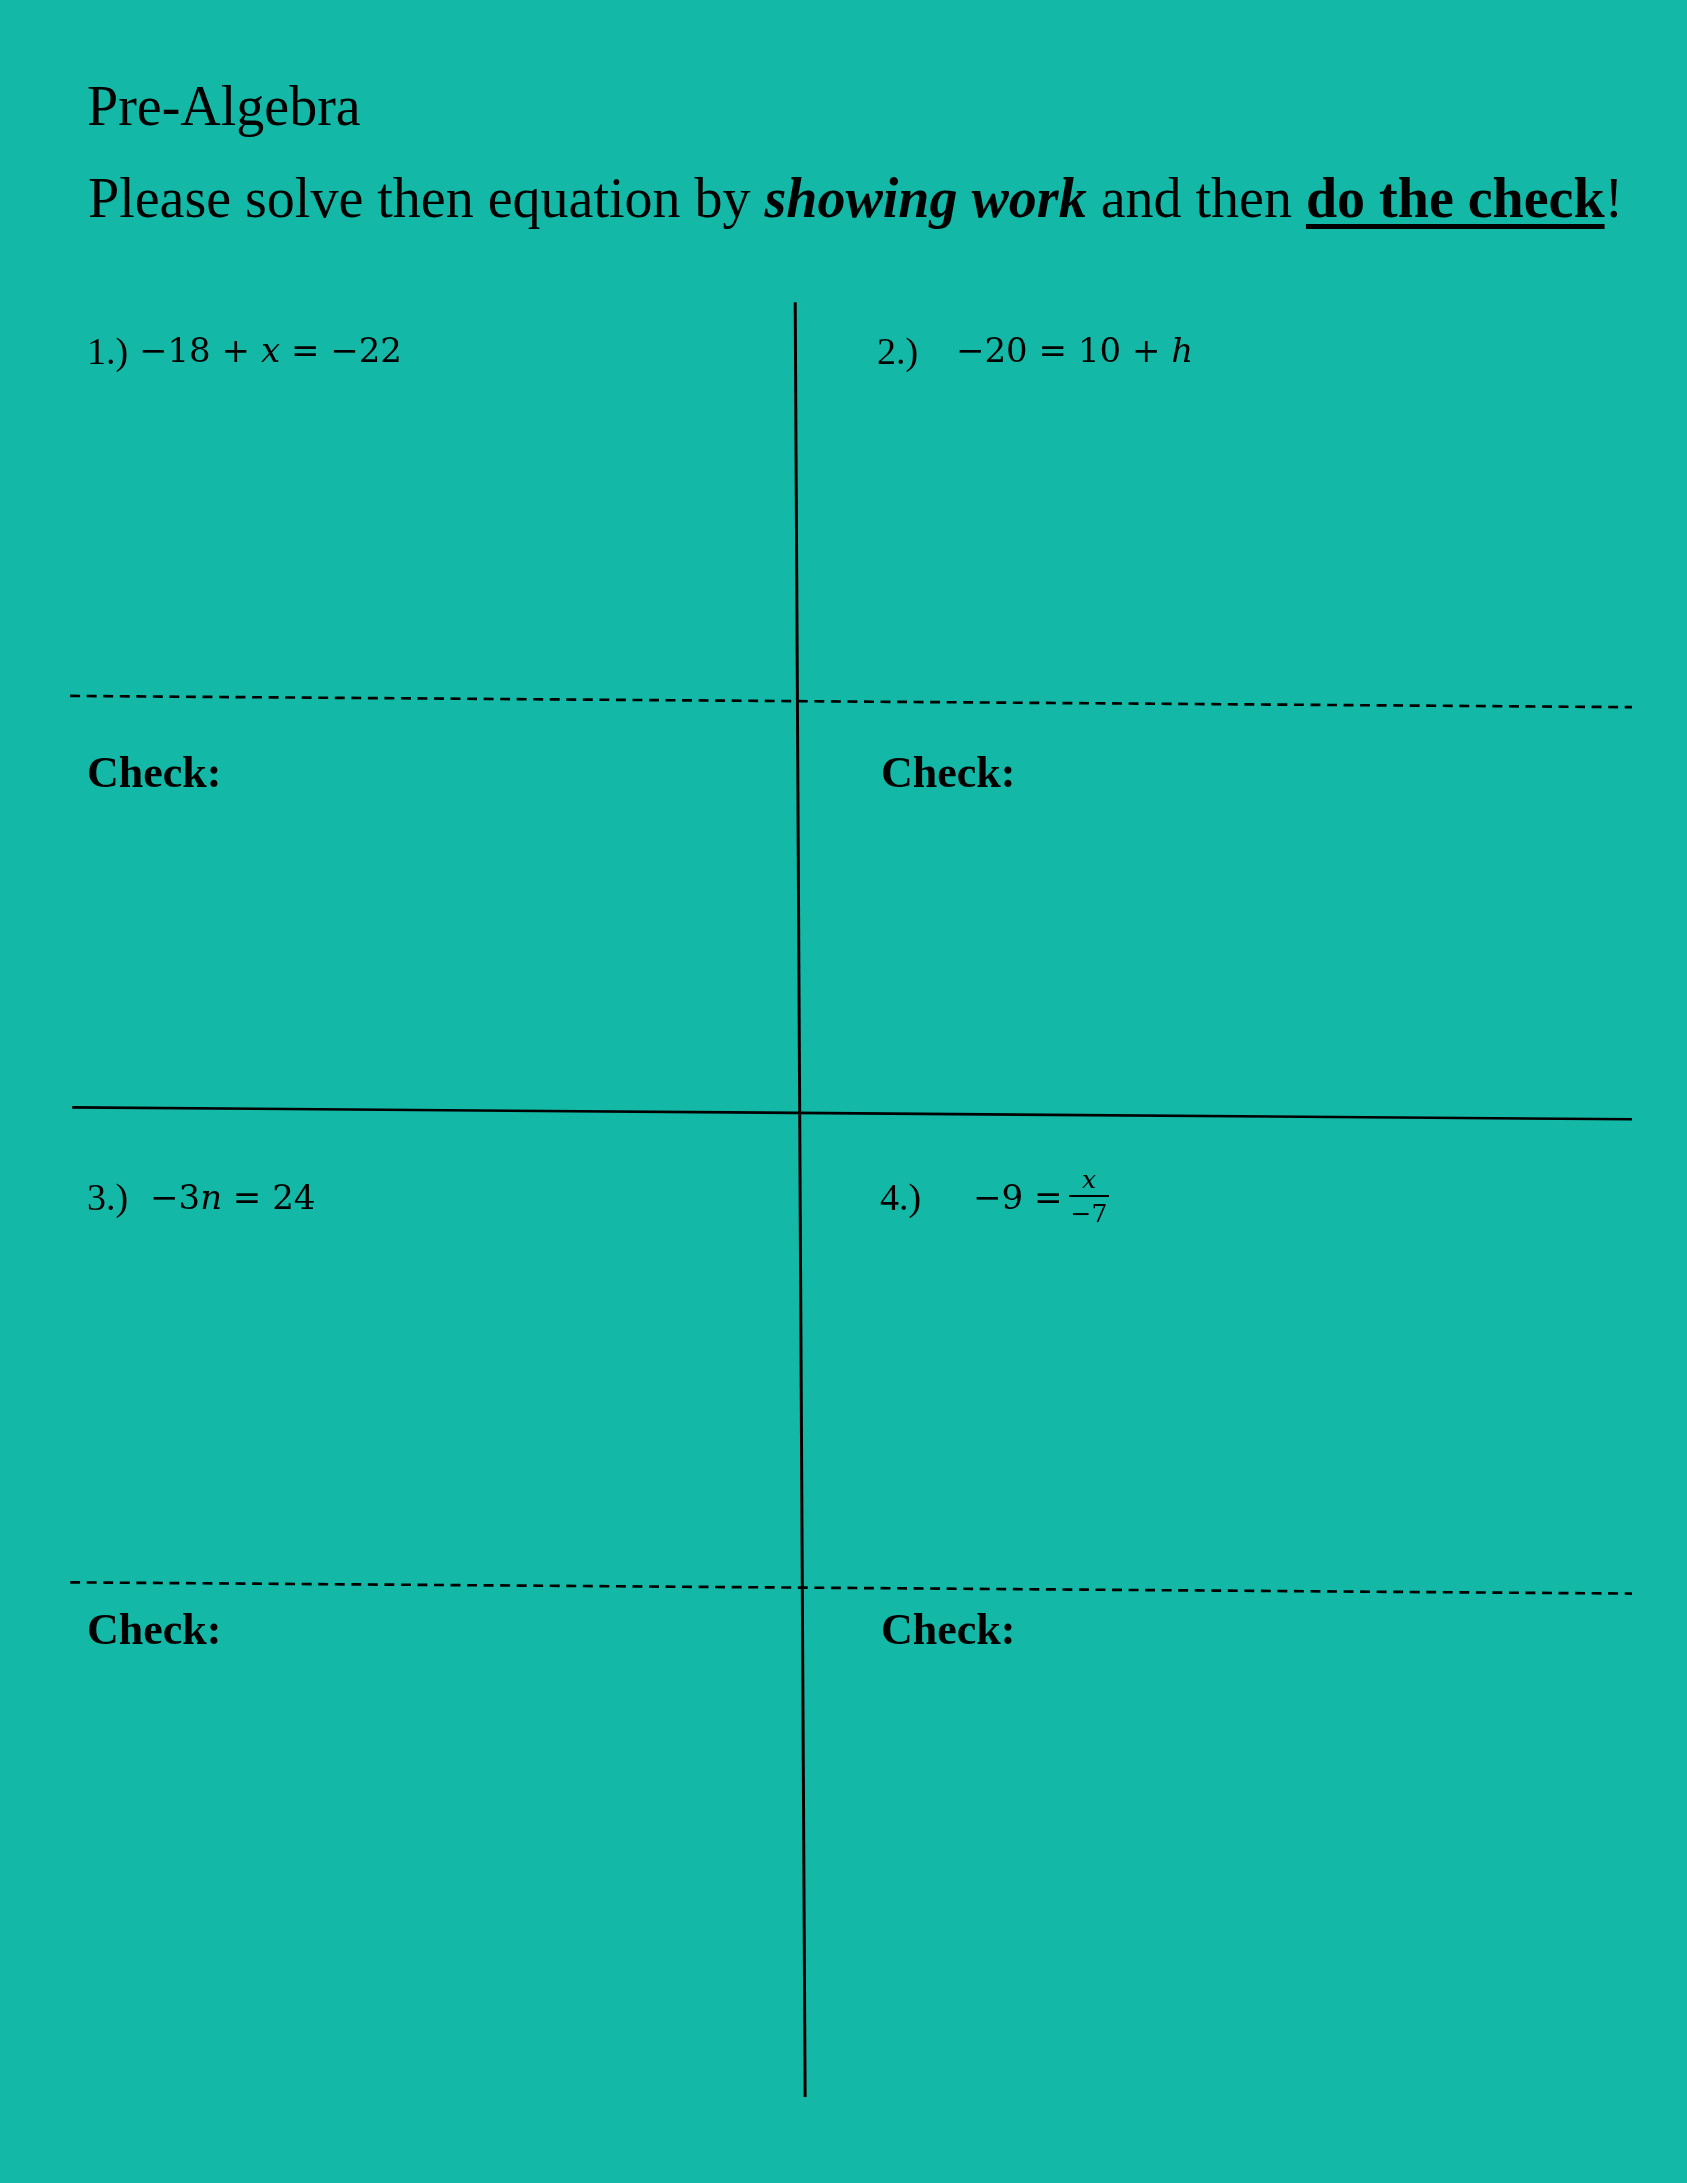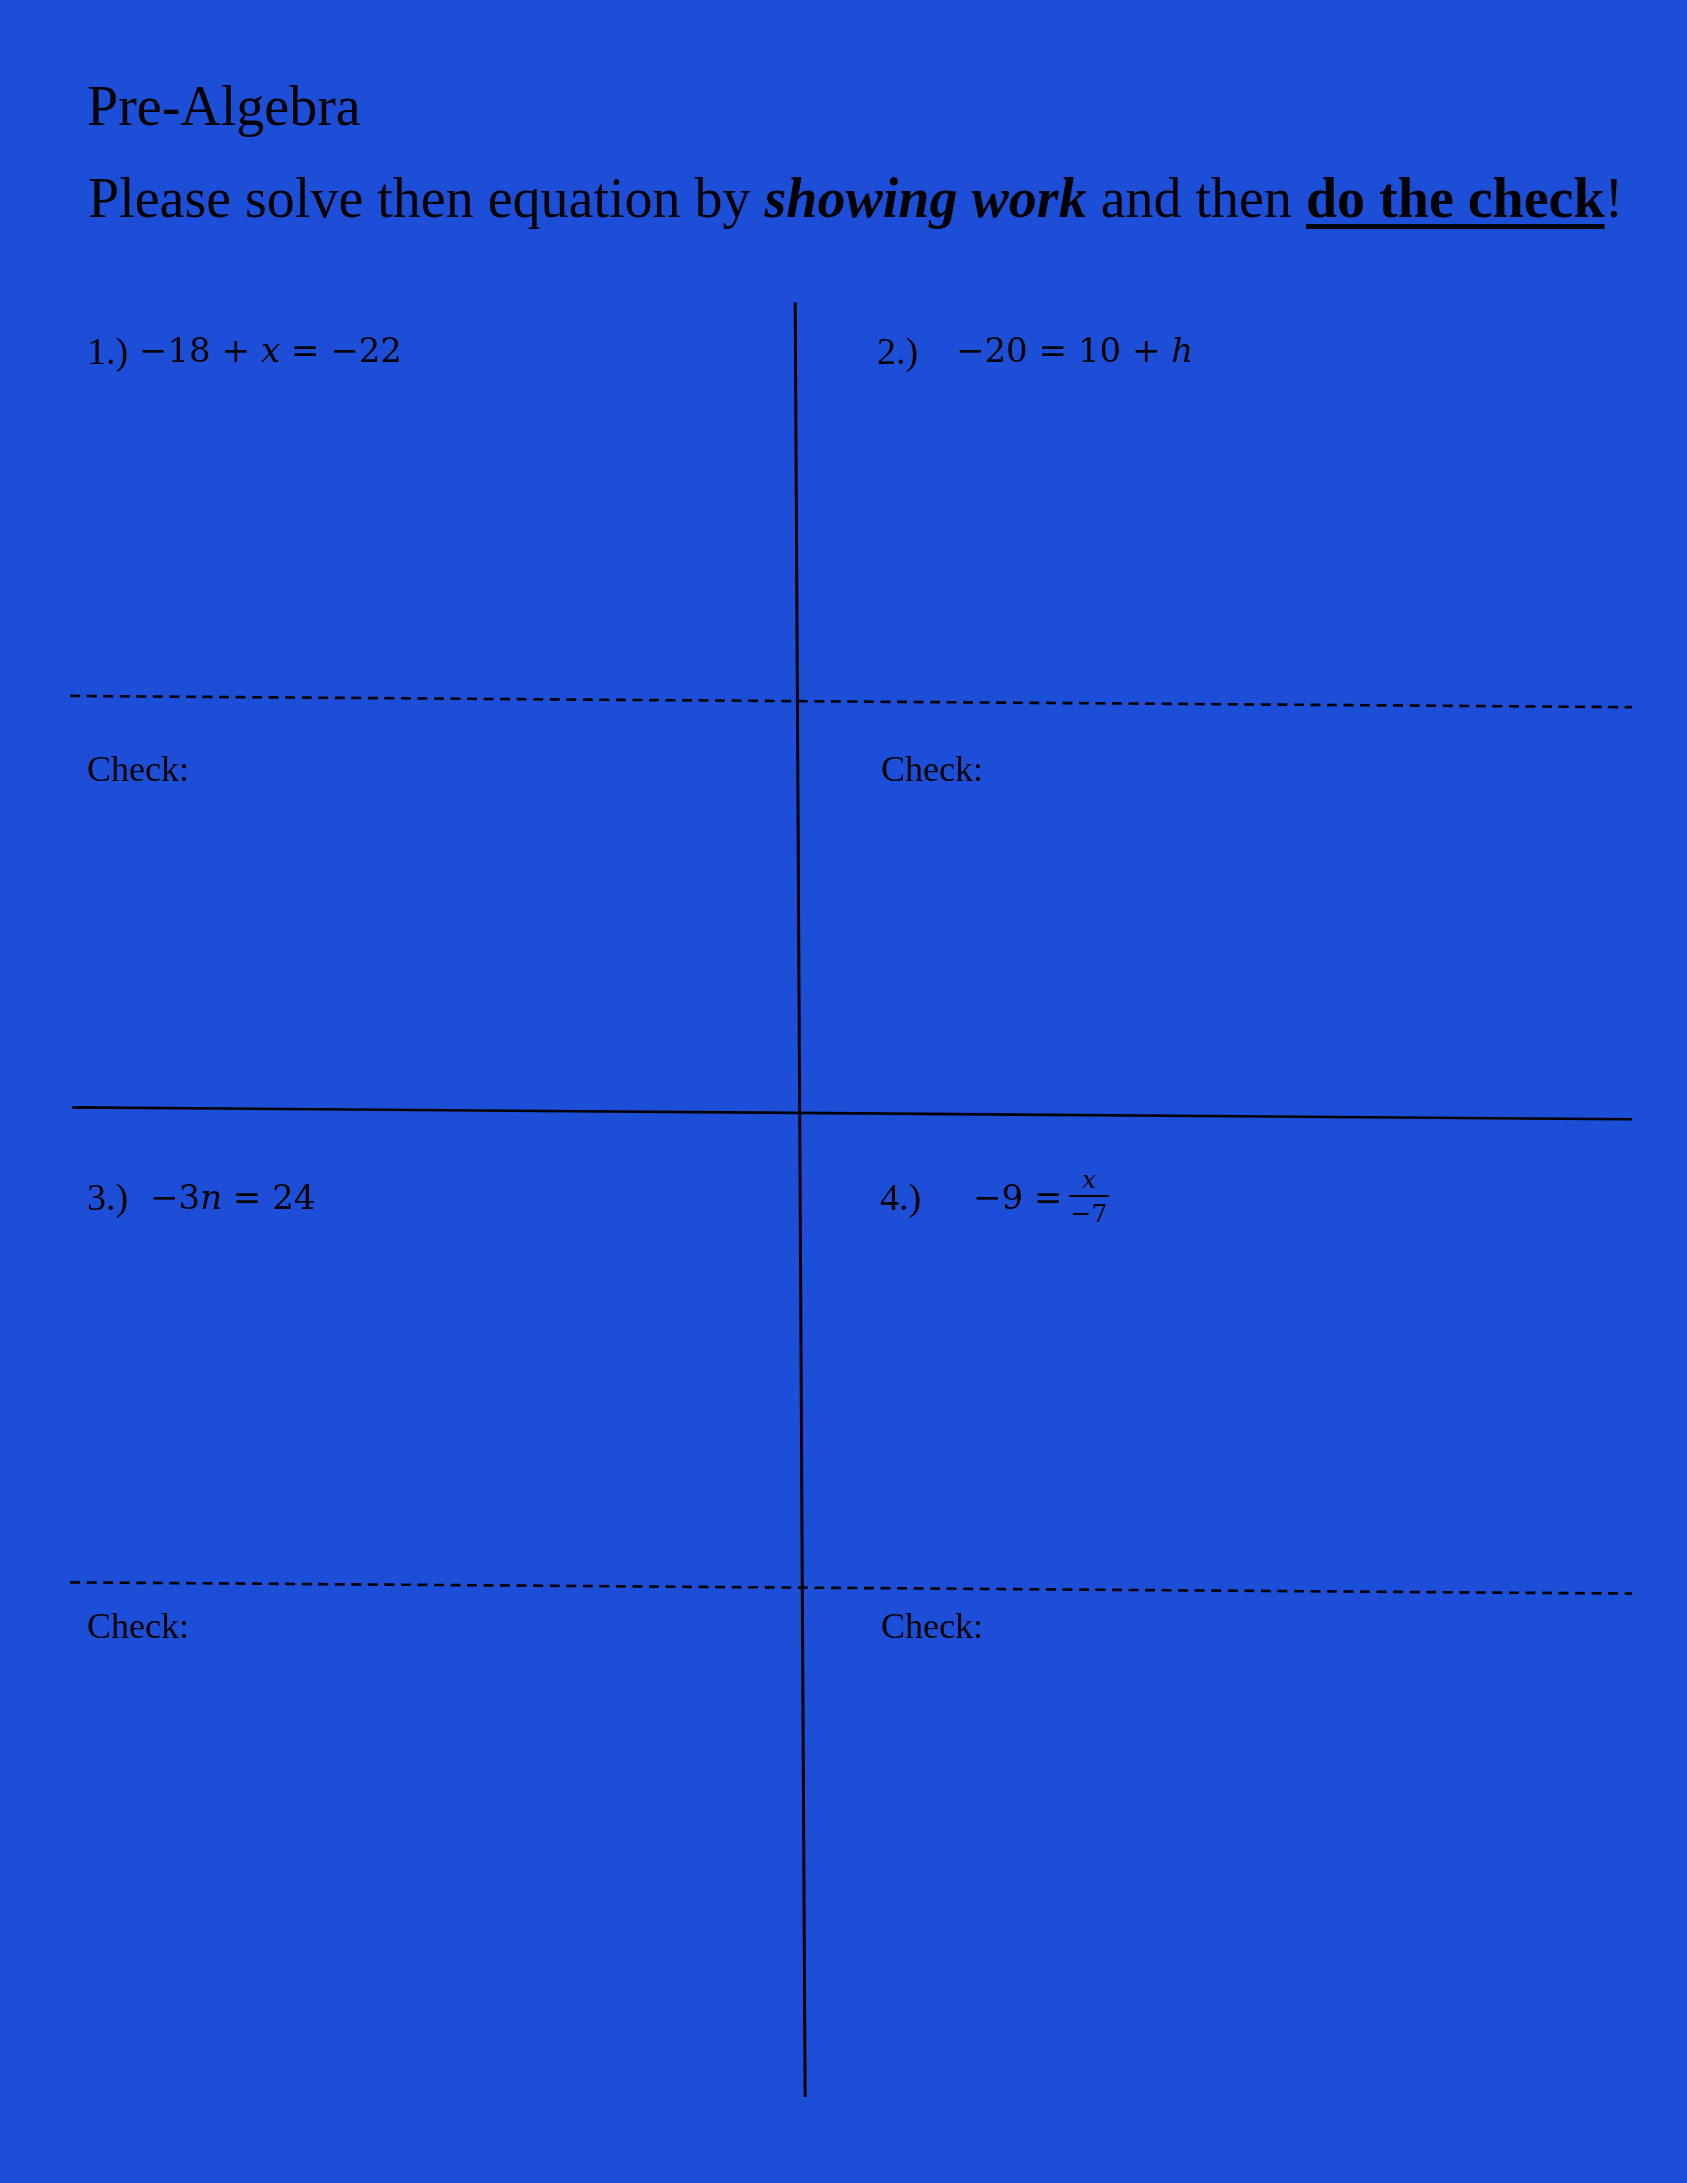--- a/index.html
+++ b/index.html
@@ -1,28 +1,28 @@
 <!DOCTYPE html>
 <html style="font-size:10.6px"><head>
 <meta charset="utf-8">
 <style>
   html, body { margin: 0; padding: 0; background: #ffffff; }
   body { width: 1687px; height: 2183px; position: relative; overflow: hidden; }
-  .page { position: absolute; left: 0; top: 0; width: 1687px; height: 2183px; background: #1d4ed8; color: #000000; }
+  .page { position: absolute; left: 0; top: 0; width: 1687px; height: 2183px; background: #14b8a6; color: #000000; }
   .serif { font-family: "Liberation Serif", "DejaVu Serif", serif; }
   .math { font-family: "DejaVu Serif", "Liberation Serif", serif; }
   .abs { position: absolute; white-space: nowrap; line-height: 1; }
   .hdr { font-size: 56px; }
   .instr { font-size: 56px; }
   .instr .em { font-style: italic; font-weight: bold; }
   .instr .strong { font-weight: bold; text-decoration: underline; text-decoration-thickness: 4.6px; text-underline-offset: 6.6px; }
   .prob-num { font-size: 38px; }
   .eq { font-size: 34px; }
   .eq .var { font-style: italic; }
-  .check { font-size: 36px; }
+  .check { font-size: 44px; font-weight: bold; }
   .frac { position: absolute; display: inline-block; text-align: center; }
   .frac .num { display: block; font-style: italic; font-size: 25px; line-height: 1; }
   .frac .bar { display: block; height: 2.6px; background: #000; margin: 2.6px 0 4px 0; }
   .frac .den { display: block; font-size: 25px; line-height: 1; }
   svg.lines { position: absolute; left: 0; top: 0; }
 </style>
 </head>
 <body>
 
 <div class="page serif">

